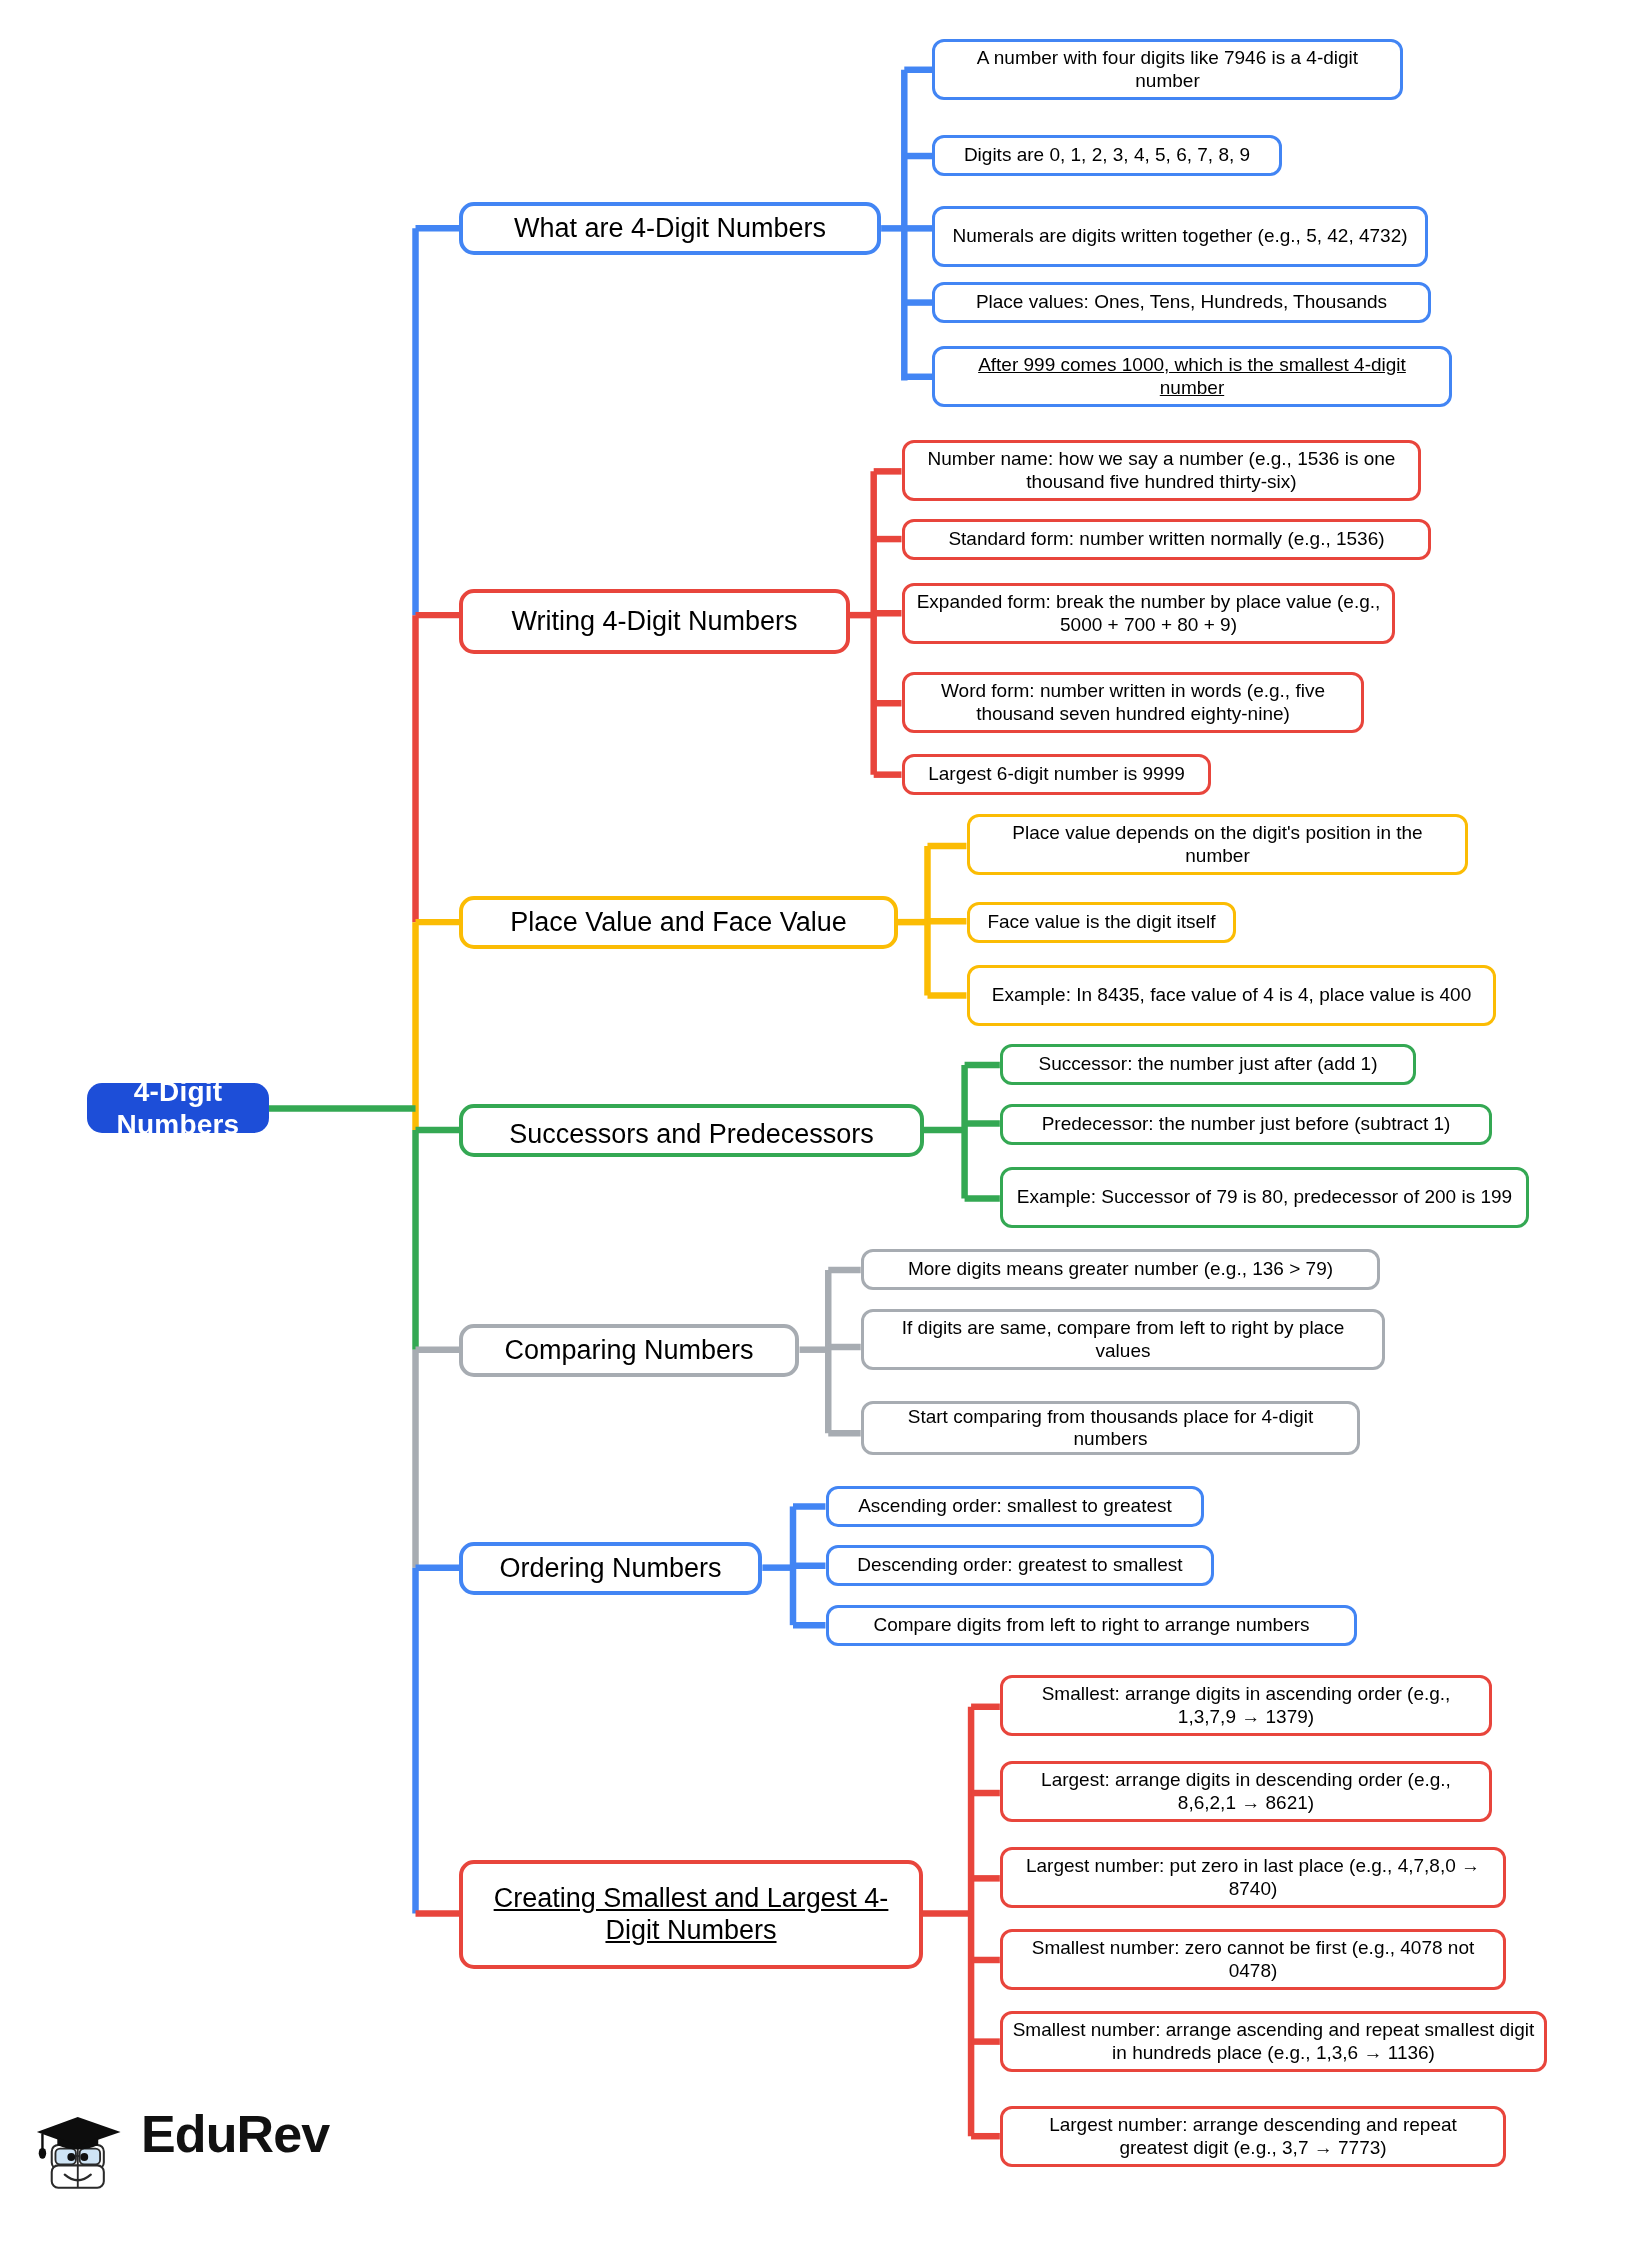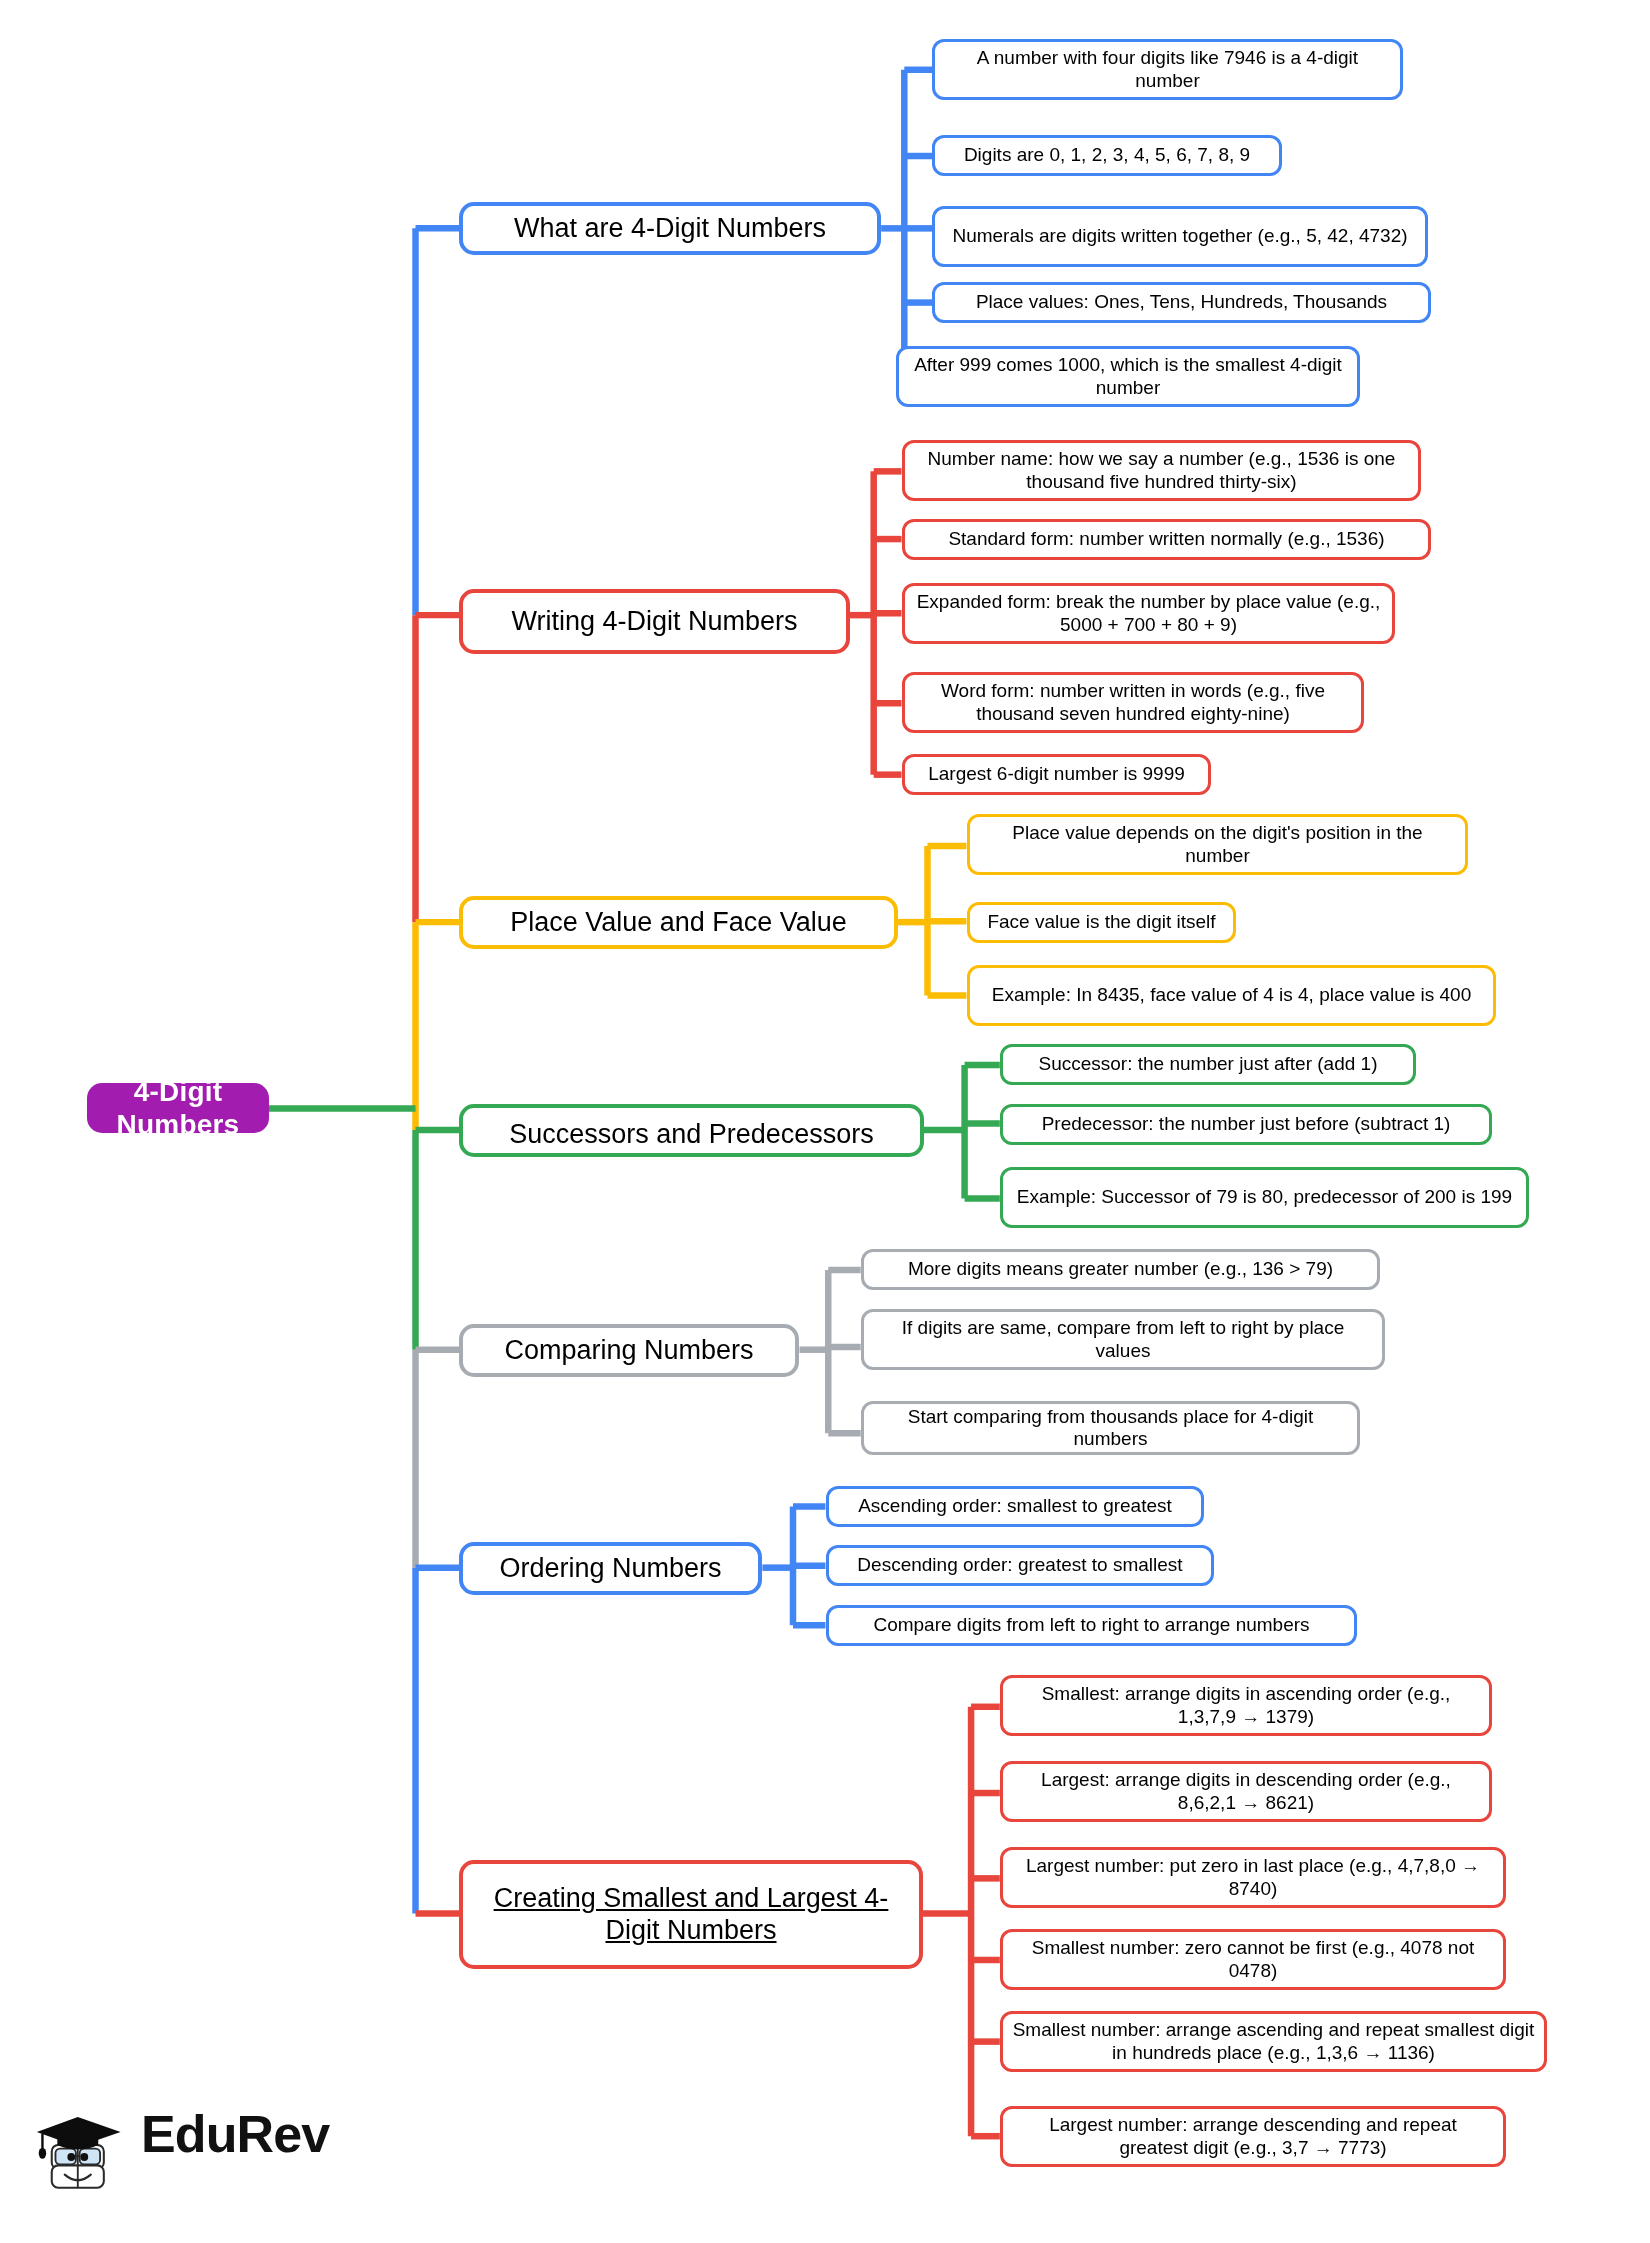--- a/index.html
+++ b/index.html
@@ -34,21 +34,21 @@
     background: #ffffff;
     display: flex;
     align-items: center;
     justify-content: center;
     text-align: center;
     color: #000000;
     line-height: 1.18;
     padding: 1.9px 9.3px;
   }
   .node.root {
-    background: #a21caf;
+    background: #1d4ed8;
     color: #ffffff;
     font-weight: bold;
     border: none;
     border-radius: 15px;
     font-size: 28px;
     letter-spacing: 0.2px;
   }
   .node.branch {
     border-width: 4.6px;
     border-style: solid;
@@ -190,21 +190,21 @@
   </div>
   <div class="node leaf c-blue" style="left:932px; top:135px; width:350px; height:41px;">
     <span>Digits are 0, 1, 2, 3, 4, 5, 6, 7, 8, 9</span>
   </div>
   <div class="node leaf c-blue" style="left:932px; top:206px; width:496px; height:61px;">
     <span>Numerals are digits written together (e.g., 5, 42, 4732)</span>
   </div>
   <div class="node leaf c-blue" style="left:932px; top:282px; width:499px; height:41px;">
     <span>Place values: Ones, Tens, Hundreds, Thousands</span>
   </div>
-  <div class="node leaf c-blue" style="left:896px; top:346px; width:464px; height:61px;">
+  <div class="node leaf c-blue" style="left:932px; top:346px; width:520px; height:61px;text-decoration:underline;">
     <span>After 999 comes 1000, which is the smallest 4-digit number</span>
   </div>
 
   <div class="node branch c-red" style="left:459px; top:589px; width:391px; height:65px;">
     <span>Writing 4-Digit Numbers</span>
   </div>
 
   <div class="node leaf c-red" style="left:902px; top:440px; width:519px; height:61px;">
     <span>Number name: how we say a number (e.g., 1536 is one thousand five hundred thirty-six)</span>
   </div>

